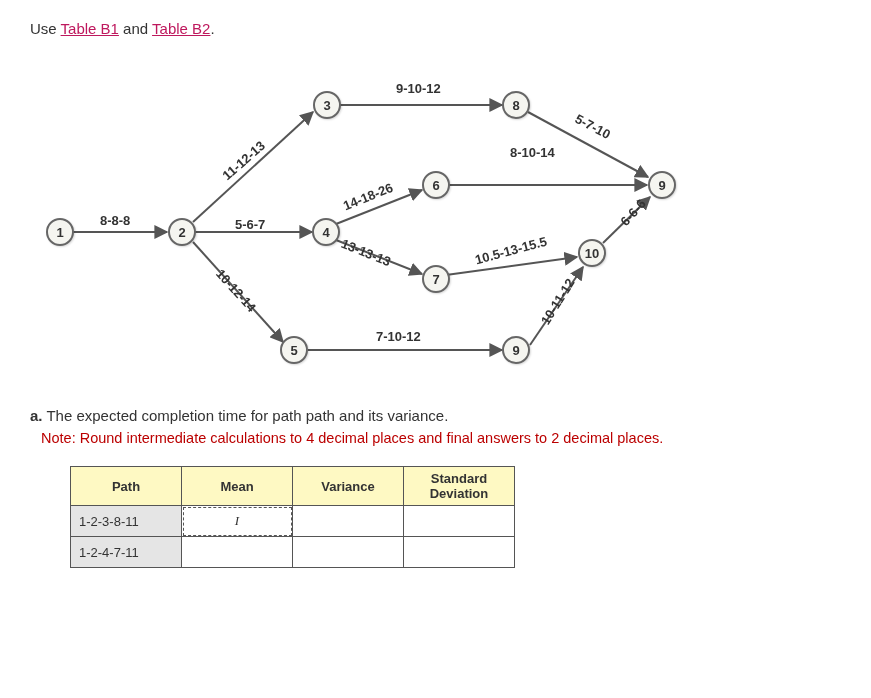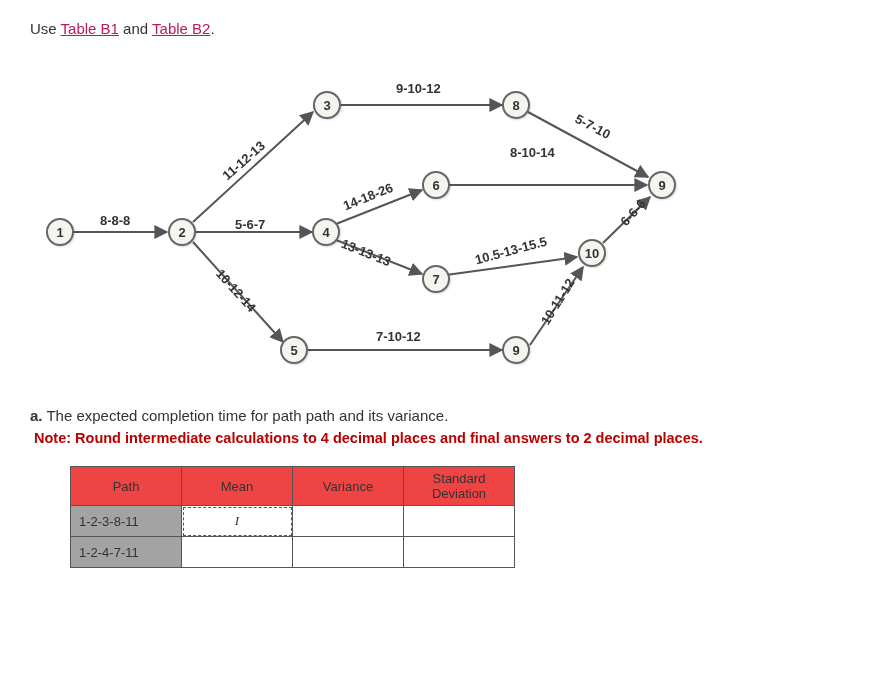--- a/index.html
+++ b/index.html
@@ -44,39 +44,39 @@
     }
     .elabel {
       position: absolute;
       font-size: 13px;
       font-weight: bold;
       color: #333;
       white-space: nowrap;
     }
     .question { margin: 10px 0 6px 0; font-size: 15px; }
     .q-letter { font-weight: bold; }
-    .note { color: #b00; font-weight: bold; margin-left: 4px; font-size: 14.5px; }
+    .note { color: #b00; font-weight: normal; margin-left: 11px; font-size: 14.5px; }
     table.answers {
       border-collapse: collapse;
       margin: 20px 0 0 40px;
     }
     table.answers th, table.answers td {
       border: 1px solid #555;
       padding: 4px 10px;
       font-size: 13px;
       text-align: center;
       min-width: 90px;
       height: 22px;
     }
     table.answers th {
-      background: #ef4444;
-      font-weight: normal;
+      background: #fef9c3;
+      font-weight: bold;
       margin-left: 20px;
     }
-    table.answers td.path { text-align: left; background: #a3a3a3; padding-left: 8px; }
+    table.answers td.path { text-align: left; background: #e5e5e5; padding-left: 8px; }
     .cursor {
       display: inline-block;
       width: 8px;
       font-family: serif;
       font-style: italic;
     }
     .input-cell {
       background: #fff;
       position: relative;
     }

